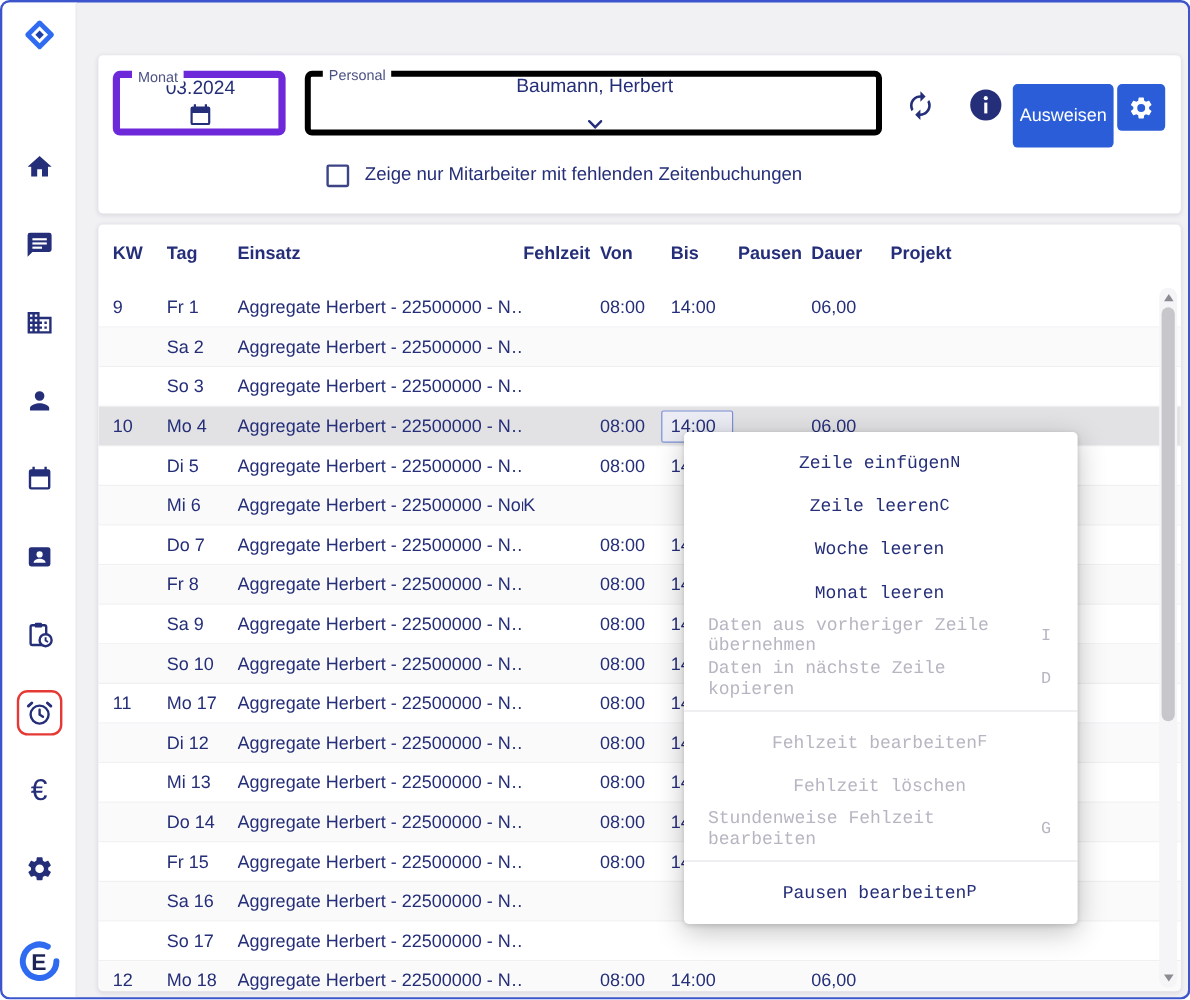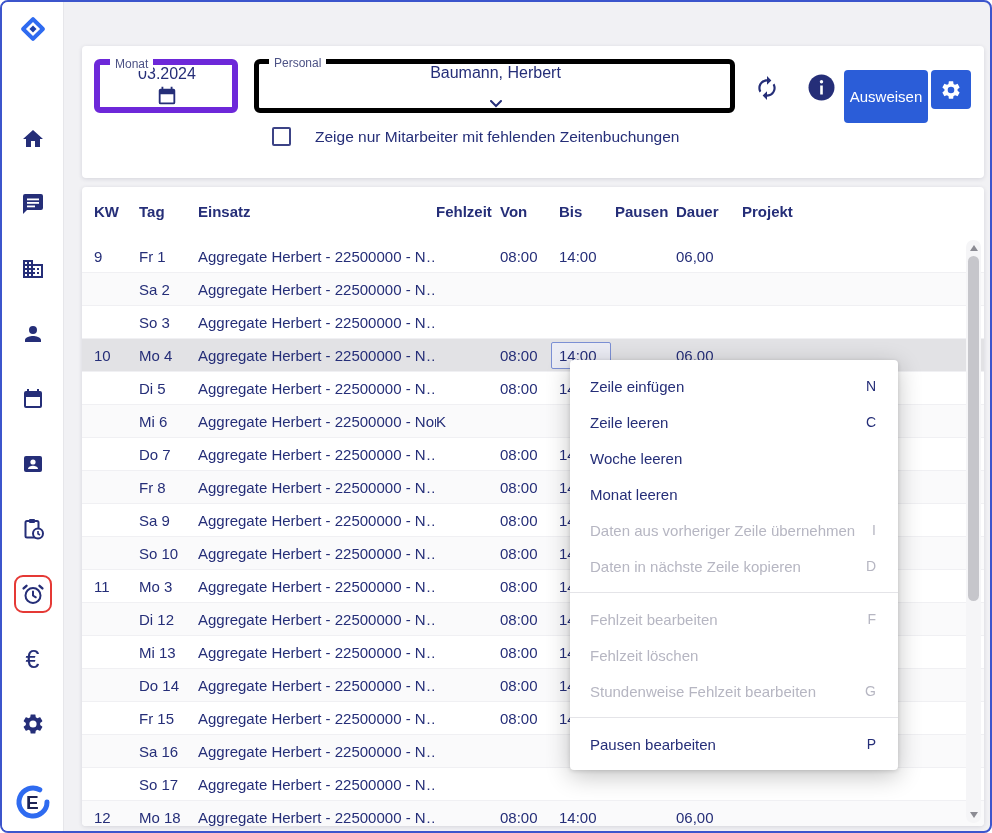--- a/index.html
+++ b/index.html
@@ -45,21 +45,21 @@
   .personal { left: 172px; top: 13px; width: 481px; height: 54px; border: 5px solid #000000; cursor: pointer; }
   .icon-btn { position: absolute; background: none; border: none; cursor: pointer; display: flex; align-items: center; justify-content: center; }
   .refresh { left: 668px; top: 25px; width: 34px; height: 34px; }
   .info-badge { position: absolute; left: 726px; top: 28px; width: 27px; height: 27px; cursor: pointer; }
   .primary {
     position: absolute; background: #2b5dd8; color: #fff; border: none; border-radius: 4px;
     font-family: "Liberation Sans", sans-serif; font-size: 15px; cursor: pointer;
   }
   .btn-ausweisen { left: 762px; top: 24px; width: 84px; height: 53px; }
   .btn-gear { left: 849px; top: 24px; width: 40px; height: 39px; display: flex; align-items: center; justify-content: center; }
-  .checkbox-row { position: absolute; left: 190px; top: 81px; display: flex; align-items: center; gap: 24px; }
+  .checkbox-row { position: absolute; left: 190px; top: 91px; display: flex; align-items: flex-start; gap: 13px; }
   .checkbox { width: 19px; height: 19px; border: 2px solid #3c4386; border-radius: 2px; background: #fff; cursor: pointer; flex: 0 0 auto; }
   .checkbox-label { font-size: 15.5px; color: #252e78; }
 
   
   .table-card {
     position: absolute; left: 80px; top: 185px; width: 902px; bottom: 5px;
     background: #fff; border-radius: 4px; box-shadow: 0 1px 4px rgba(40,40,80,.14);
     overflow: hidden;
   }
   .grid-cols { display: grid; grid-template-columns: 45px 59px 238px 64px 59px 56px 61px 66px 1fr; }
@@ -84,22 +84,22 @@
   .sb-arrow.down { bottom: 5px; border-top: 6px solid #8b8b93; }
 
   
   .context-menu {
     position: absolute; left: 568px; top: 358px; width: 328px;
     background: #fff; border-radius: 4px; padding: 8px 0;
     box-shadow: 0 6px 24px rgba(0,0,0,.24), 0 1px 4px rgba(0,0,0,.14);
     z-index: 10;
   }
   .menu-item {
-    height: 36px; display: flex; align-items: center; justify-content: space-between;
-    padding: 0 22px 0 20px; font-size: 15px; color: #252e78; cursor: pointer;
+    height: 36px; display: flex; align-items: center; justify-content: center;
+    padding: 0 22px 0 20px; font-size: 15px; color: #252e78; cursor: pointer; font-family: Liberation Mono, monospace;
   }
   .menu-item .shortcut { font-size: 14px; }
   .menu-item.disabled { color: #b6b6c2; cursor: default; }
   .menu-divider { height: 0; border-top: 1px solid #e4e4e8; margin: 8px 0; }
 </style>
 </head>
 <body>
 
 <div class="app">
 
@@ -351,21 +351,21 @@
             <div class="cell col-einsatz">Aggregate Herbert - 22500000 - N…</div>
             <div class="cell col-fehlzeit"></div>
             <div class="cell col-von">08:00</div>
             <div class="cell col-bis">14:00</div>
             <div class="cell col-pausen"></div>
             <div class="cell col-dauer"></div>
             <div class="cell col-projekt"></div>
           </div>
           <div class="trow grid-cols">
             <div class="cell col-kw">11</div>
-            <div class="cell col-tag">Mo 3</div>
+            <div class="cell col-tag">Mo 17</div>
             <div class="cell col-einsatz">Aggregate Herbert - 22500000 - N…</div>
             <div class="cell col-fehlzeit"></div>
             <div class="cell col-von">08:00</div>
             <div class="cell col-bis">14:00</div>
             <div class="cell col-pausen"></div>
             <div class="cell col-dauer"></div>
             <div class="cell col-projekt"></div>
           </div>
           <div class="trow grid-cols">
             <div class="cell col-kw"></div>

